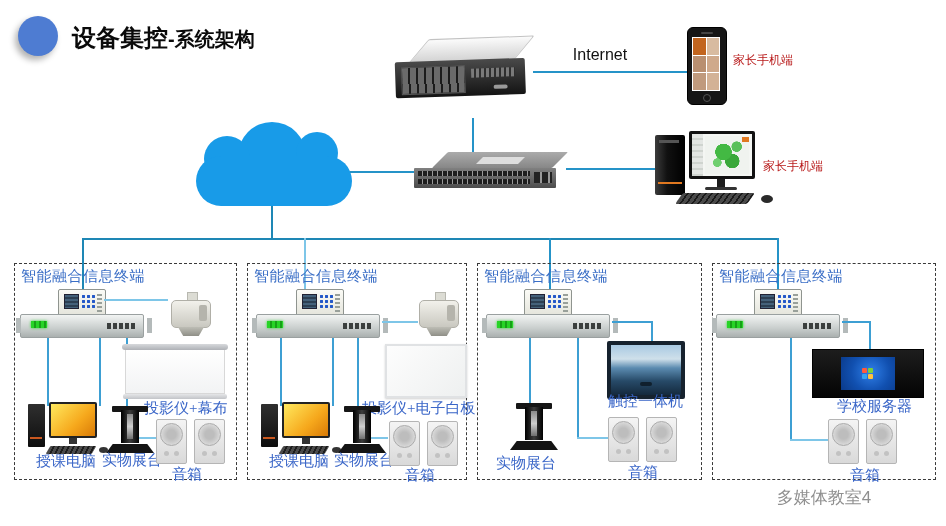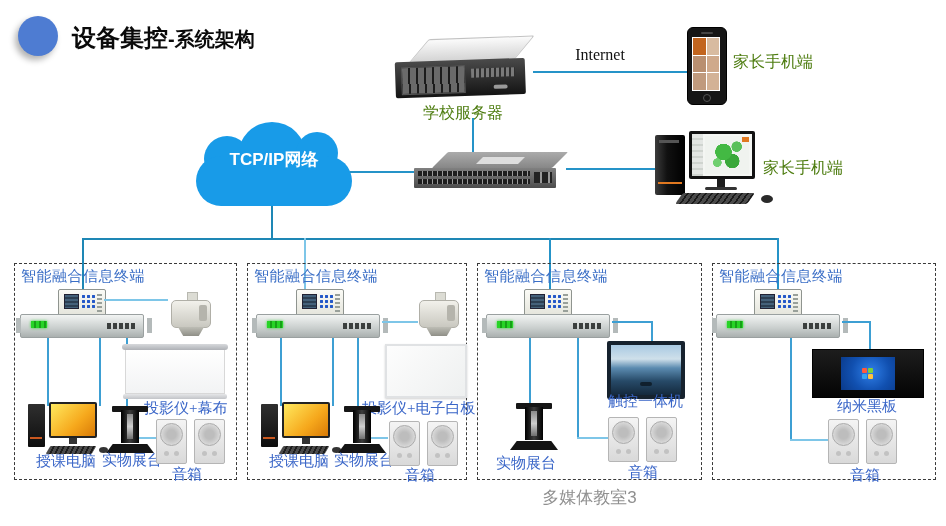--- a/index.html
+++ b/index.html
@@ -13,21 +13,21 @@
   .page-title .t-main{font-size:24px;}
   .page-title .t-sub{font-size:20px;}
 
   
   .ln{position:absolute;background:#2593C8;}
   .ln.trunk{background:#1E87B5;}
   .ln.mid{background:#3D9FD3;}
   .ln.light{background:#7EC6E8;}
 
   
-  .glabel{position:absolute;color:#4d7c0f;font-size:16px;white-space:nowrap;font-family:Liberation Mono, monospace;}
+  .glabel{position:absolute;color:#b91c1c;font-size:12px;white-space:nowrap;font-family:Liberation Mono, monospace;}
   .blabel{position:absolute;color:#3A66C8;font-size:15px;white-space:nowrap;
     font-family:"Liberation Serif",serif;}
   .room-title{position:absolute;color:#3A6EC6;font-size:15px;white-space:nowrap;
     font-family:"Liberation Serif",serif;letter-spacing:.5px;}
   .room-name{position:absolute;color:#8F8F8F;font-size:17px;text-align:center;}
   .internet-label{position:absolute;color:#111;font-size:16px;text-align:center;}
 
   
   .cloud-part{position:absolute;background:#189BE8;}
   .cloud-body{left:196px;top:156px;width:156px;height:50px;border-radius:26px;}
@@ -203,23 +203,22 @@
   </div>
 
   <div class="server">
     <div class="server-top"></div>
     <div class="server-front">
       <div class="server-drives"></div>
       <div class="server-vent"></div>
       <div class="server-logo"></div>
     </div>
   </div>
-  <div class="glabel" style="left:398px;top:103px;width:130px;text-align:center;">学校服务器</div>
-
-  <div class="internet-label" style="left:552px;top:46px;width:96px;font-family:Liberation Serif, serif;">Internet</div>
+
+  <div class="internet-label" style="left:552px;top:46px;width:96px;">Internet</div>
   <div class="ln" style="left:533px;top:71px;width:154px;height:2px;"></div>
 
   <div class="phone">
     <div class="phone-speaker"></div>
     <div class="phone-screen">
       <div class="ph1"></div>
         <div class="ph2"></div>
         <div class="ph3"></div>
       <div class="ph4"></div>
         <div class="ph5"></div>
@@ -229,21 +228,20 @@
   </div>
   <div class="glabel" style="left:733px;top:52px;">家长手机端</div>
 
   <div class="ln" style="left:472px;top:118px;width:2px;height:36px;"></div>
 
   <div class="cloud-part cloud-b1"></div>
   <div class="cloud-part cloud-b2"></div>
   <div class="cloud-part cloud-b3"></div>
   <div class="cloud-part cloud-body"></div>
   <div class="cloud-text">
-    <div>TCP/IP网络</div>
   </div>
 
   <div class="ln" style="left:350px;top:171px;width:66px;height:2px;"></div>
 
   <div class="switch">
     <div class="switch-top">
       <div class="switch-sticker"></div>
     </div>
     <div class="switch-front">
       <div class="switch-uplink"></div>
@@ -391,21 +389,20 @@
     <div class="vis-top"></div>
       <div class="vis-col"></div>
       <div class="vis-base"></div>
   </div>
   <div class="blabel" style="left:496px;top:454px;">实物展台</div>
   <div class="speakers" style="left:608px;top:417px;">
     <div class="speaker"></div>
       <div class="speaker"></div>
   </div>
   <div class="blabel" style="left:628px;top:463px;">音箱</div>
-  <div class="room-name" style="left:477px;top:486px;width:225px;">多媒体教室3</div>
 
   <div class="room-box" style="left:712px;top:263px;width:224px;height:217px;"></div>
   <div class="room-title" style="left:719px;top:267px;">智能融合信息终端</div>
   <div class="panel" style="left:754px;top:289px;">
     <div class="panel-lcd"></div>
       <div class="panel-btns"></div>
       <div class="panel-slots"></div>
   </div>
   <div class="rack" style="left:716px;top:314px;">
     <div class="rack-led"></div>
@@ -413,20 +410,21 @@
   </div>
   <div class="ln mid" style="left:842px;top:321px;width:29px;height:2px;"></div>
   <div class="ln mid" style="left:869px;top:321px;width:2px;height:30px;"></div>
   <div class="ln mid" style="left:790px;top:338px;width:2px;height:103px;"></div>
   <div class="ln light" style="left:790px;top:439px;width:38px;height:2px;"></div>
   <div class="nboard" style="left:812px;top:349px;">
     <div class="nboard-screen">
         <div class="winflag"></div>
       </div>
   </div>
-  <div class="blabel" style="left:837px;top:397px;">纳米黑板</div>
+  <div class="blabel" style="left:837px;top:397px;">学校服务器</div>
   <div class="speakers" style="left:828px;top:419px;">
     <div class="speaker"></div>
       <div class="speaker"></div>
   </div>
   <div class="blabel" style="left:850px;top:466px;">音箱</div>
+  <div class="room-name" style="left:712px;top:486px;width:224px;">多媒体教室4</div>
 
 </div>
 
 </body></html>

